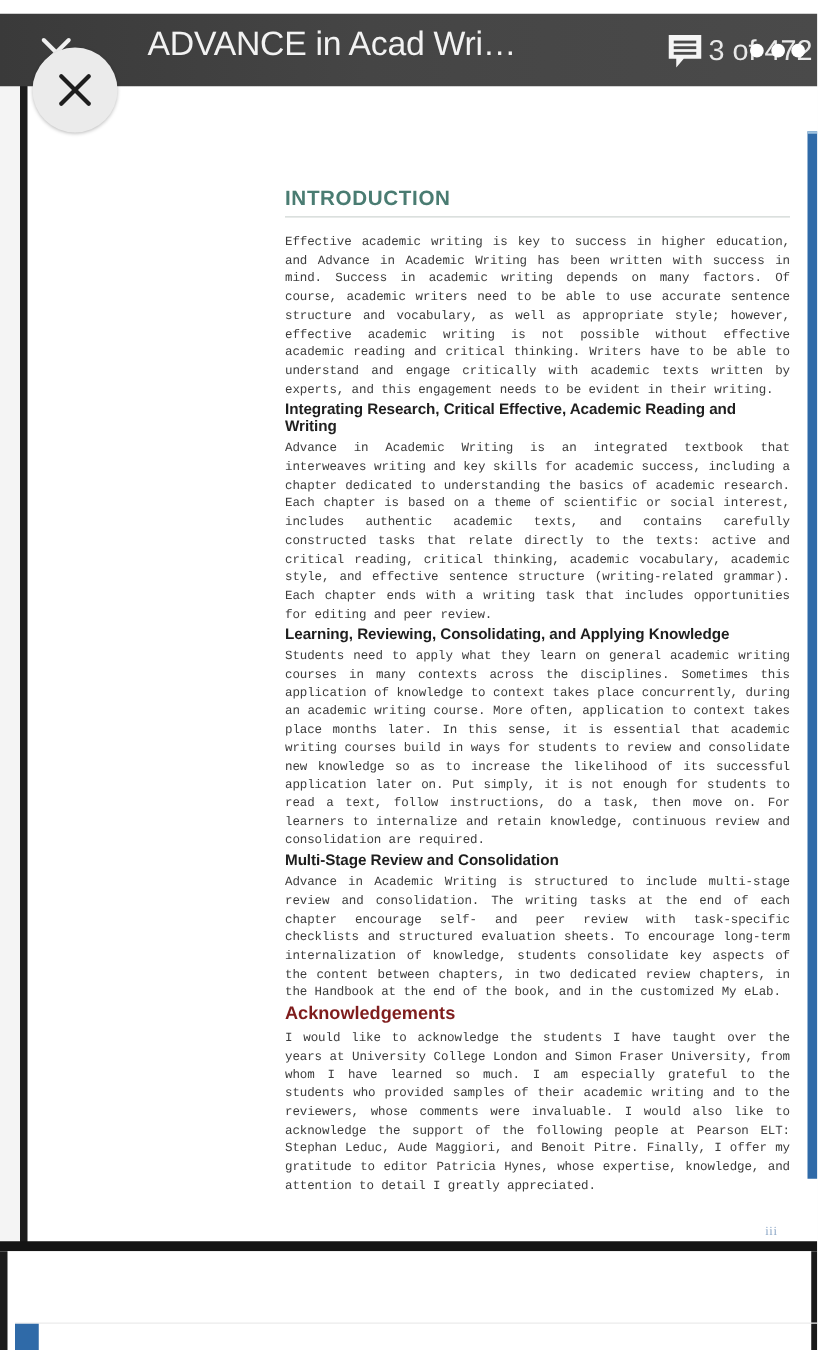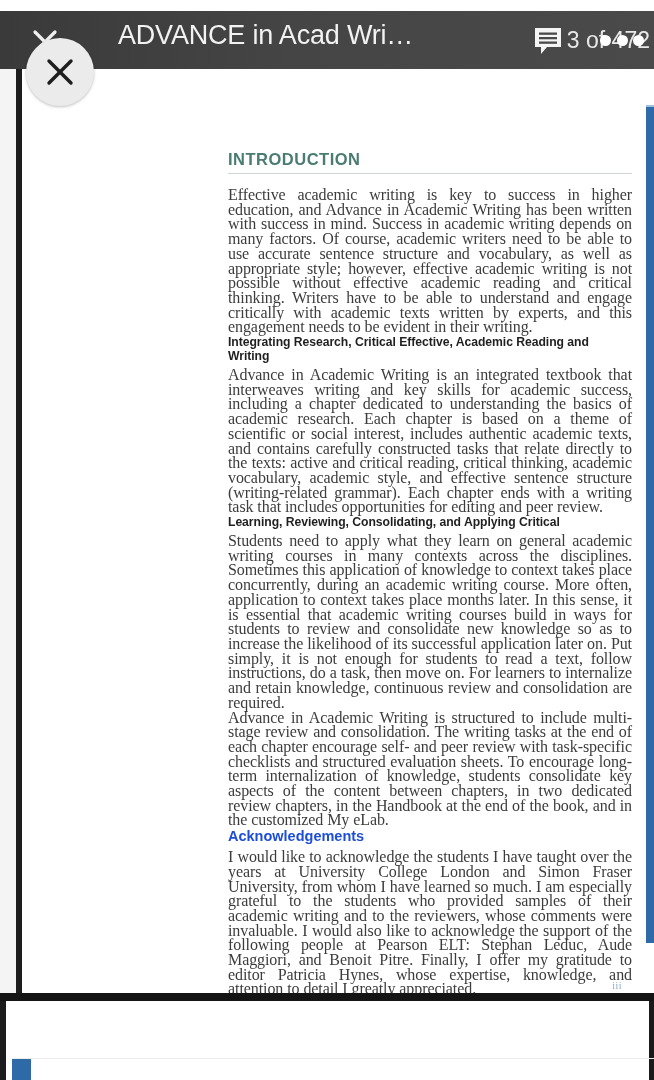--- a/index.html
+++ b/index.html
@@ -213,30 +213,30 @@
   .sec-heading {
     font-family: "Liberation Sans", sans-serif;
     font-size: 12.2px;
     font-weight: bold;
     color: #1f1f1f;
     margin-bottom: 5px;
     letter-spacing: -0.05px;
   }
 
   .sec-heading.accent {
-    color: #1d4ed8;
+    color: #7f1d1d;
     font-size: 14.5px;
     font-weight: bold;
     letter-spacing: 0px;
     margin-bottom: 6px;
   }
 
   .body-par {
-    font-family: Liberation Serif, serif;
-    font-size: 16px;
+    font-family: Liberation Mono, monospace;
+    font-size: 10px;
     line-height: 14.7px;
     color: #3c3c3c;
     text-align: justify;
     margin-bottom: 15px;
     letter-spacing: -0.08px;
   }
   .body-par:last-child { margin-bottom: 0; }
 
   #folio {
     position: absolute;
@@ -311,25 +311,26 @@
         <div>
           <p class="body-par">Effective academic writing is key to success in higher education, and Advance in Academic Writing has been written with success in mind. Success in academic writing depends on many factors. Of course, academic writers need to be able to use accurate sentence structure and vocabulary, as well as appropriate style; however, effective academic writing is not possible without effective academic reading and critical thinking. Writers have to be able to understand and engage critically with academic texts written by experts, and this engagement needs to be evident in their writing.</p>
         </div>
 
         <div>
           <div class="sec-heading">Integrating Research, Critical Effective, Academic Reading and Writing</div>
           <p class="body-par">Advance in Academic Writing is an integrated textbook that interweaves writing and key skills for academic success, including a chapter dedicated to understanding the basics of academic research. Each chapter is based on a theme of scientific or social interest, includes authentic academic texts, and contains carefully constructed tasks that relate directly to the texts: active and critical reading, critical thinking, academic vocabulary, academic style, and effective sentence structure (writing-related grammar). Each chapter ends with a writing task that includes opportunities for editing and peer review.</p>
         </div>
 
         <div>
-          <div class="sec-heading">Learning, Reviewing, Consolidating, and Applying Critical</div>
+          <div class="sec-heading">Learning, Reviewing, Consolidating, and Applying Knowledge</div>
           <p class="body-par">Students need to apply what they learn on general academic writing courses in many contexts across the disciplines. Sometimes this application of knowledge to context takes place concurrently, during an academic writing course. More often, application to context takes place months later. In this sense, it is essential that academic writing courses build in ways for students to review and consolidate new knowledge so as to increase the likelihood of its successful application later on. Put simply, it is not enough for students to read a text, follow instructions, do a task, then move on. For learners to internalize and retain knowledge, continuous review and consolidation are required.</p>
         </div>
 
         <div>
+          <div class="sec-heading">Multi-Stage Review and Consolidation</div>
           <p class="body-par">Advance in Academic Writing is structured to include multi-stage review and consolidation. The writing tasks at the end of each chapter encourage self- and peer review with task-specific checklists and structured evaluation sheets. To encourage long-term internalization of knowledge, students consolidate key aspects of the content between chapters, in two dedicated review chapters, in the Handbook at the end of the book, and in the customized My eLab.</p>
         </div>
 
         <div>
           <div class="sec-heading accent">Acknowledgements</div>
           <p class="body-par">I would like to acknowledge the students I have taught over the years at University College London and Simon Fraser University, from whom I have learned so much. I am especially grateful to the students who provided samples of their academic writing and to the reviewers, whose comments were invaluable. I would also like to acknowledge the support of the following people at Pearson ELT: Stephan Leduc, Aude Maggiori, and Benoit Pitre. Finally, I offer my gratitude to editor Patricia Hynes, whose expertise, knowledge, and attention to detail I greatly appreciated.</p>
         </div>
 
         <div id="folio">iii</div>
       </div>

